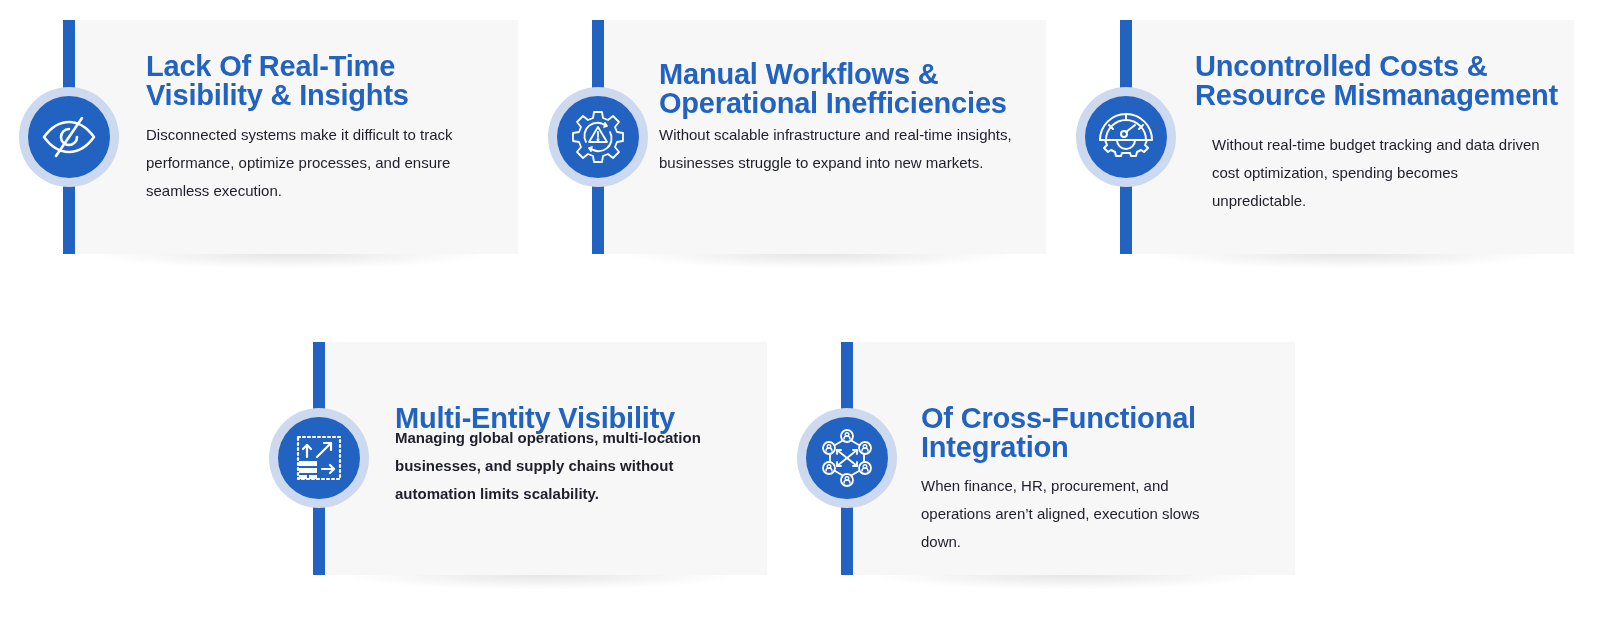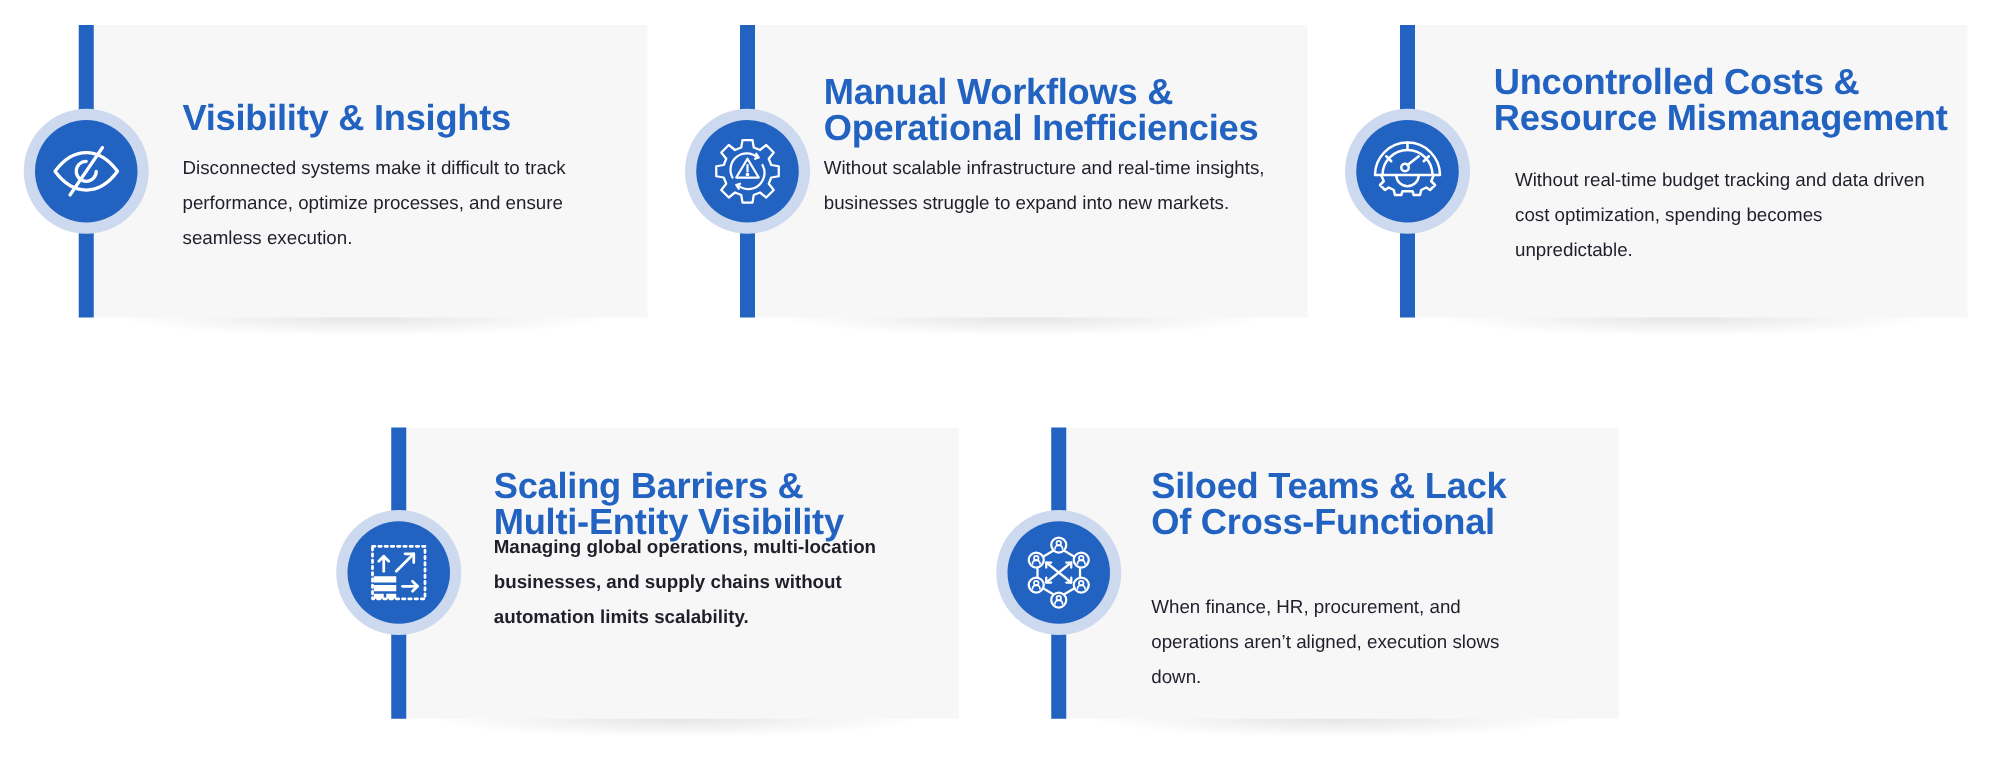--- a/index.html
+++ b/index.html
@@ -26,21 +26,21 @@
 <div class="halo" style="left:19px; top:87px;">
   <div class="disc">
     <svg viewBox="0 0 62 62" fill="none" stroke="#fff" stroke-width="2.6" stroke-linecap="round" stroke-linejoin="round">
       <path d="M6 31 C14 20, 22 16, 31 16 C40 16, 48 20, 56 31 C48 42, 40 46, 31 46 C22 46, 14 42, 6 31 Z"></path>
       <path d="M31 23 a8 8 0 1 0 8 8"></path>
       <line x1="44" y1="12" x2="18" y2="50"></line>
     </svg>
   </div>
 </div>
 <h2 class="title" style="left:146px; top:52px;">
-  <br>
+  <span>Lack Of Real-Time</span><br>
   <span>Visibility &amp; Insights</span>
 </h2>
 <p class="desc" style="left:146px; top:121px; width:310px;">Disconnected systems make it difficult to track performance, optimize processes, and ensure seamless execution.</p>
 
 <div class="card" style="left:592px; top:20px; width:454px; height:234px;">
   <div class="bar"></div>
 </div>
 <div class="halo" style="left:548px; top:87px;">
   <div class="disc">
     <svg viewBox="0 0 62 62" fill="none" stroke="#fff" stroke-width="1.8" stroke-linejoin="round" stroke-linecap="round">
@@ -99,21 +99,21 @@
       <line x1="34" y1="42" x2="46" y2="42"></line>
       <path d="M42 38 l4 4 l-4 4"></path>
       <rect x="11" y="34" width="18" height="5" fill="#fff" stroke="none"></rect>
       <rect x="11" y="41" width="18" height="5" fill="#fff" stroke="none"></rect>
       <rect x="11" y="48" width="8" height="4" fill="#fff" stroke="none"></rect>
       <rect x="21" y="48" width="8" height="4" fill="#fff" stroke="none"></rect>
     </svg>
   </div>
 </div>
 <h2 class="title" style="left:395px; top:375px;">
-  <span>Scaling Barriers &amp;</span><br>
+  <br>
   <span>Multi-Entity Visibility</span>
 </h2>
 <p class="desc" style="left:395px; top:424px; width:335px;font-weight:bold;">Managing global operations, multi-location businesses, and supply chains without automation limits scalability.</p>
 
 <div class="card" style="left:841px; top:342px; width:454px; height:233px;">
   <div class="bar"></div>
 </div>
 <div class="halo" style="left:797px; top:408px;">
   <div class="disc">
     <svg viewBox="0 0 62 62" fill="none" stroke="#fff" stroke-width="1.8" stroke-linecap="round" stroke-linejoin="round">
@@ -143,16 +143,17 @@
       <line x1="21" y1="23" x2="41" y2="39"></line>
       <line x1="41" y1="23" x2="21" y2="39"></line>
       <path d="M21 27 v-4 h4"></path>
       <path d="M41 35 v4 h-4"></path>
       <path d="M37 23 h4 v4"></path>
       <path d="M25 39 h-4 v-4"></path>
     </svg>
   </div>
 </div>
 <h2 class="title" style="left:921px; top:375px;">
-  <span>Siloed Teams &amp; Lack</span><br>
+  <br>
   <span>Of Cross-Functional</span><br>
+  <span>Integration</span>
 </h2>
 <p class="desc" style="left:921px; top:472px; width:320px;">When finance, HR, procurement, and operations aren’t aligned, execution slows down.</p>
 
 </body></html>

